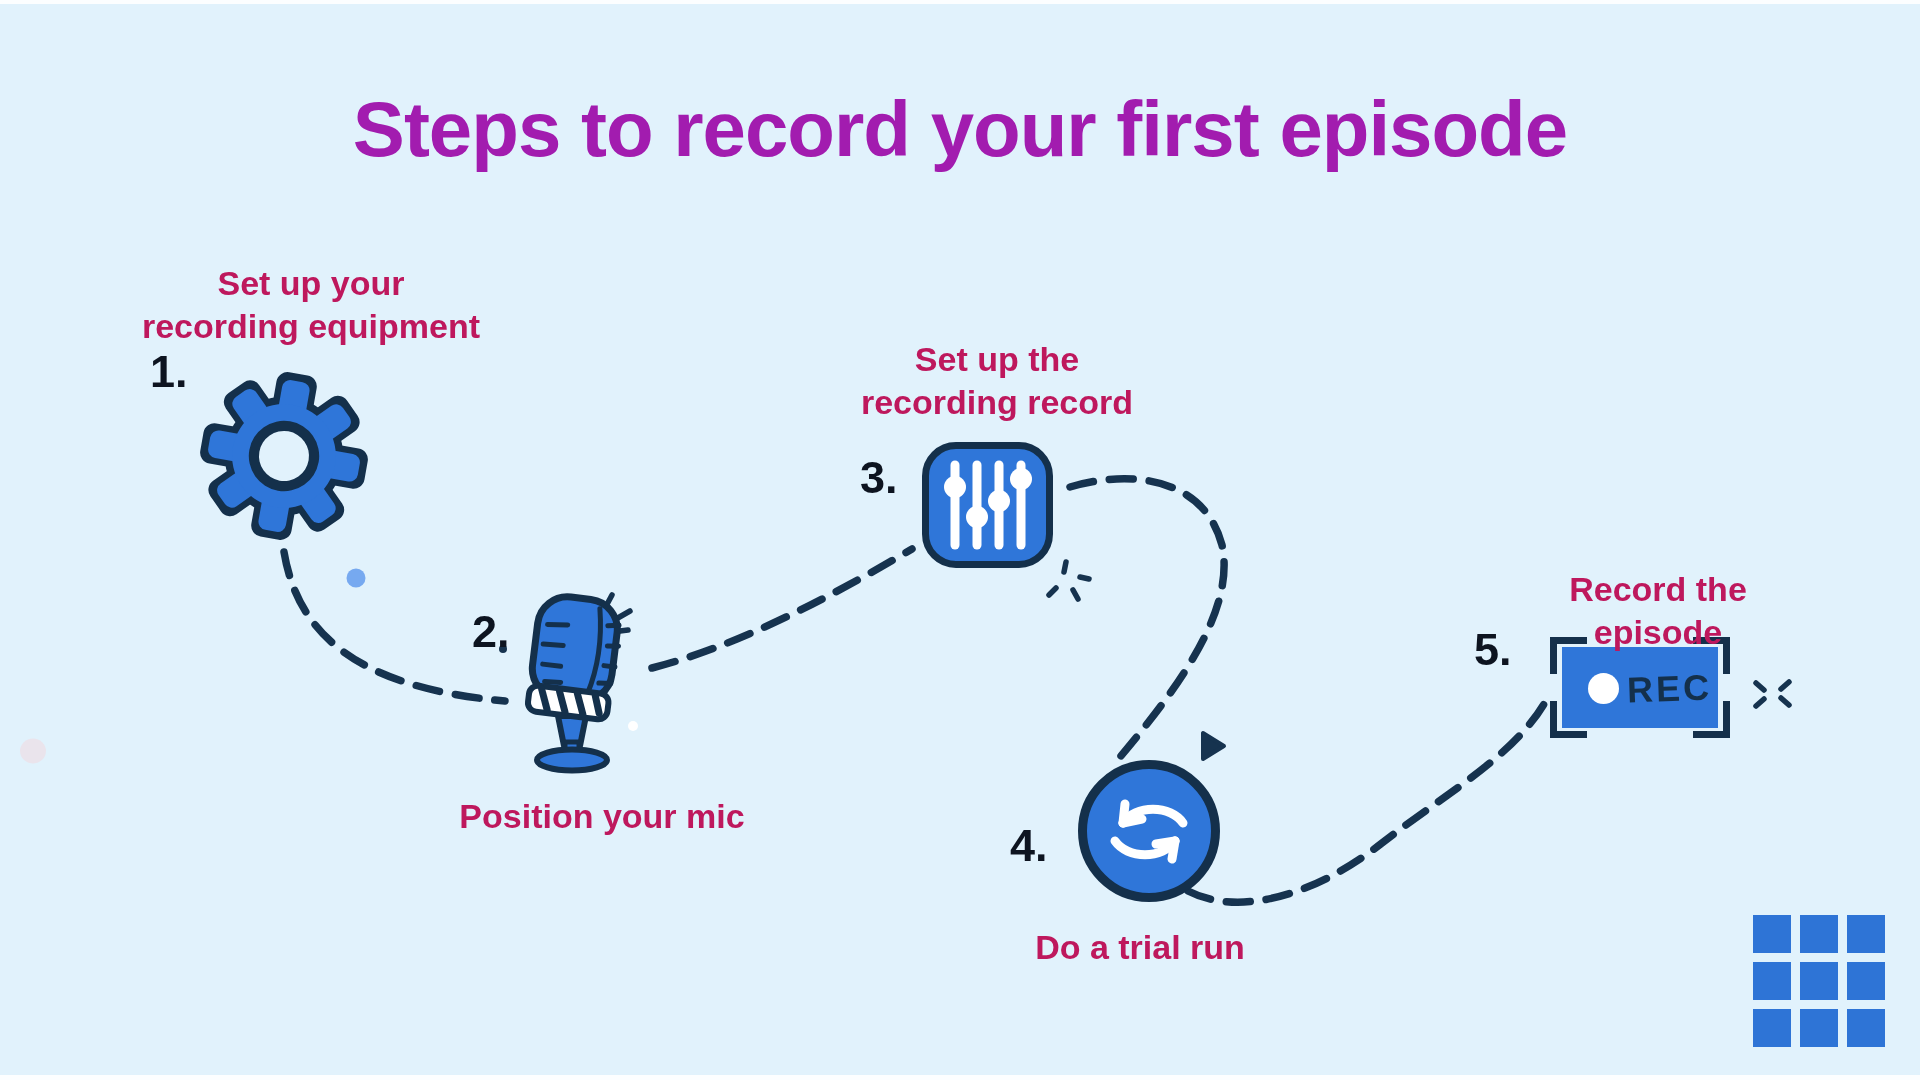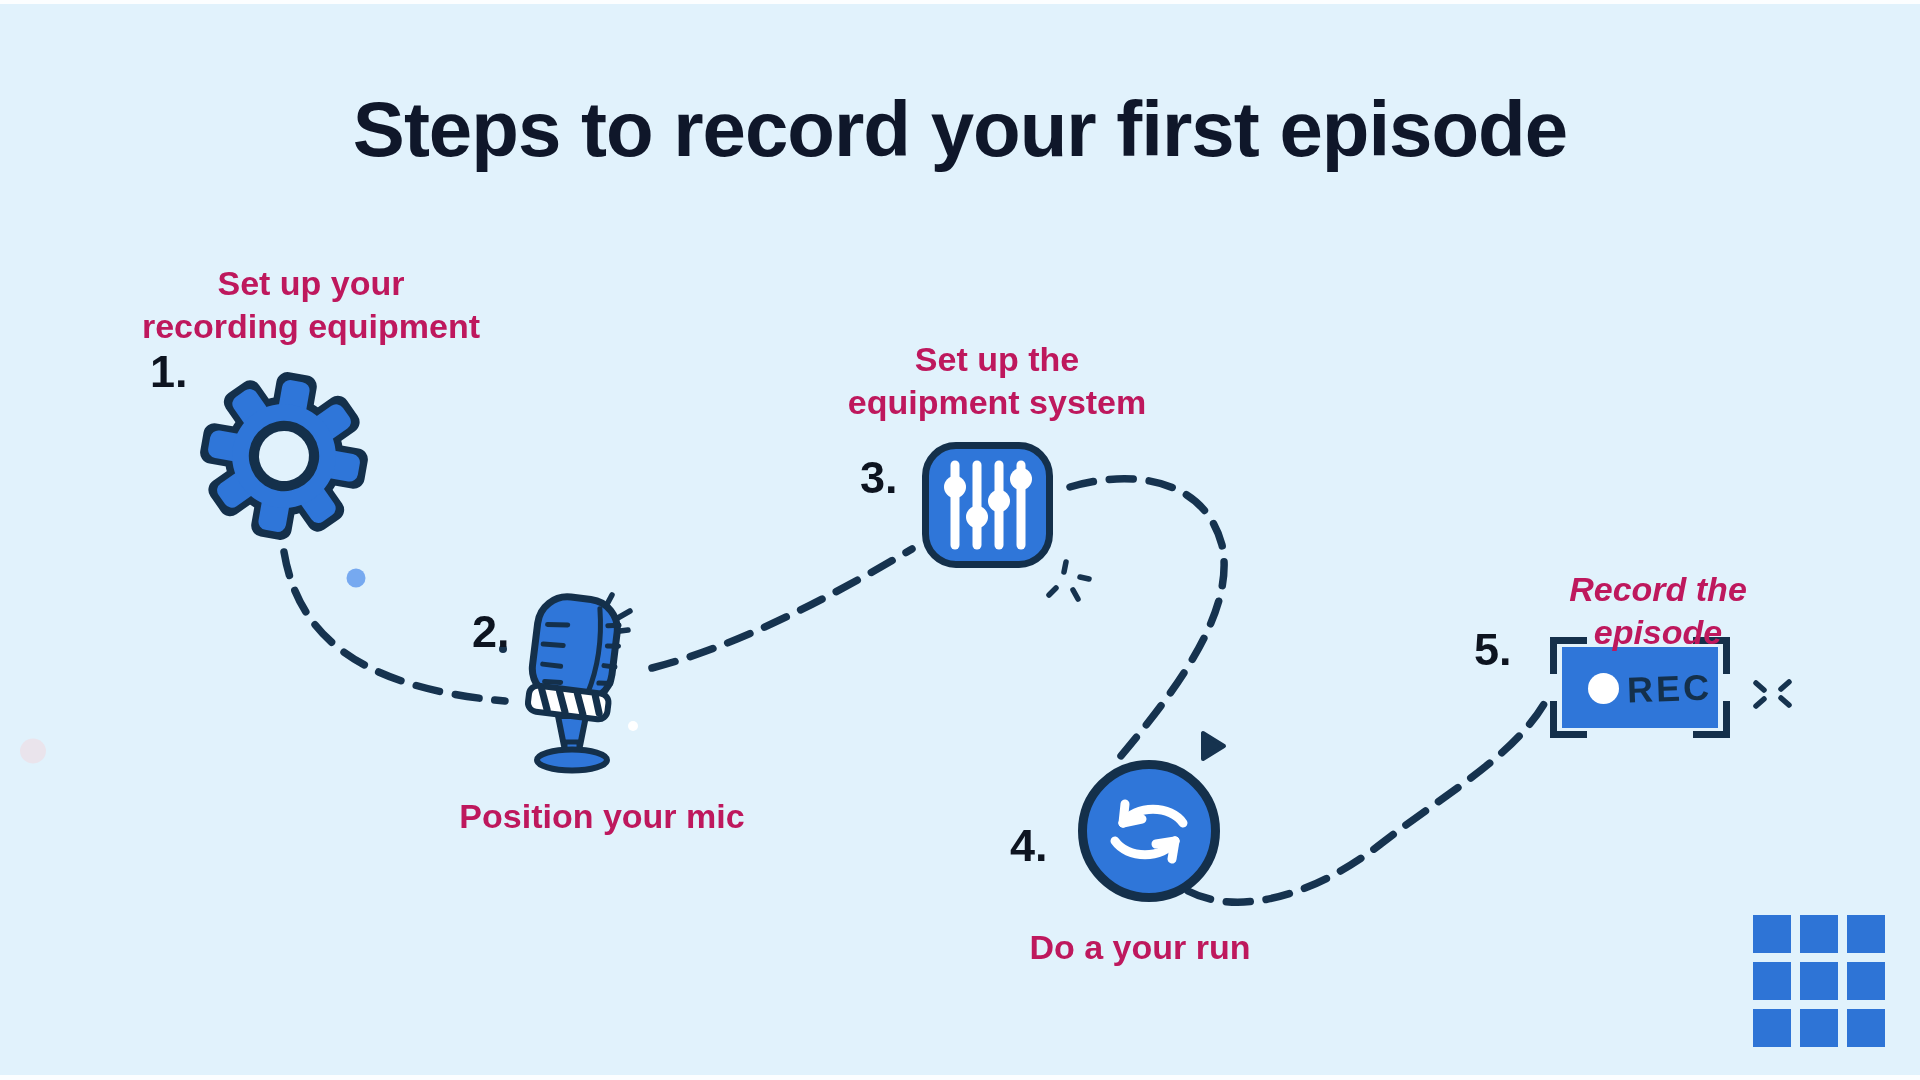--- a/index.html
+++ b/index.html
@@ -5,21 +5,21 @@
   html,body{margin:0;padding:0;}
   .canvas{
     position:relative;width:1920px;height:1080px;overflow:hidden;
     background:#e1f2fc;font-family:"Liberation Sans",sans-serif;
   }
   .edge{position:absolute;left:0;width:1920px;background:#ffffff;opacity:.9;}
   .edge.top{top:0;height:4px;}
   .edge.bottom{bottom:0;height:5px;}
   .title{
     position:absolute;left:0;right:0;top:84px;margin:0;text-align:center;
-    font-size:78px;font-weight:800;color:#0f172a;letter-spacing:-1px;z-index:3;
+    font-size:78px;font-weight:800;color:#a21caf;letter-spacing:-1px;z-index:3;
   }
   .caption{
     position:absolute;transform:translateX(-50%);text-align:center;z-index:3;
     font-size:34px;font-weight:700;color:#be185d;line-height:1.25;white-space:pre-line;
   }
   .stepnum{
     position:absolute;z-index:3;font-size:45px;font-weight:800;color:#0d1420;
   }
   .overlay{position:absolute;left:0;top:0;z-index:1;}
   .icon{position:absolute;z-index:2;}
@@ -131,21 +131,21 @@
         <path d="M 26 101 L 34 121"></path>
           <path d="M 44 101 L 52 121"></path>
           <path d="M 62 101 L 70 121"></path>
           <path d="M 80 101 L 86 118"></path>
       </g>
     </g>
   </svg>
   <div class="caption" style="left:576px;top:795px;margin-left:26px;">Position your mic</div>
 
   <div class="caption" style="left:997px;top:338px;">Set up the
-equipment system</div>
+recording record</div>
   <div class="stepnum" style="left:860px;top:452px;">3.</div>
   <div class="icon mixer">
     <svg width="117" height="112" viewBox="0 0 117 112">
       <g stroke="#ffffff" stroke-width="9" stroke-linecap="round">
         <path d="M 26 16 L 26 96"></path>
           <path d="M 48 16 L 48 96"></path>
           <path d="M 70 16 L 70 96"></path>
           <path d="M 92 16 L 92 96"></path>
       </g>
       <g fill="#ffffff">
@@ -167,23 +167,23 @@
       <g fill="none" stroke="#ffffff" stroke-width="9" stroke-linecap="round">
         <path d="M 96 54 A 34 26 0 0 0 36 54"></path>
         <path d="M 36 54 L 38 35"></path>
           <path d="M 36 54 L 55 50"></path>
         <path d="M 28 72 A 34 26 0 0 0 88 72"></path>
         <path d="M 88 72 L 85 90"></path>
           <path d="M 88 72 L 69 75"></path>
       </g>
     </svg>
   </div>
-  <div class="caption" style="left:1140px;top:926px;">Do a your run</div>
-
-  <div class="caption" style="left:1658px;top:568px;font-style:italic;">Record the episode</div>
+  <div class="caption" style="left:1140px;top:926px;">Do a trial run</div>
+
+  <div class="caption" style="left:1658px;top:568px;">Record the episode</div>
   <div class="stepnum" style="left:1474px;top:624px;">5.</div>
   <div class="icon rec">
     <div class="corner tl"></div>
     <div class="corner tr"></div>
     <div class="corner bl"></div>
     <div class="corner br"></div>
     <div class="plate"></div>
     <div class="dot"></div>
     <div class="rec-text">REC</div>
   </div>

